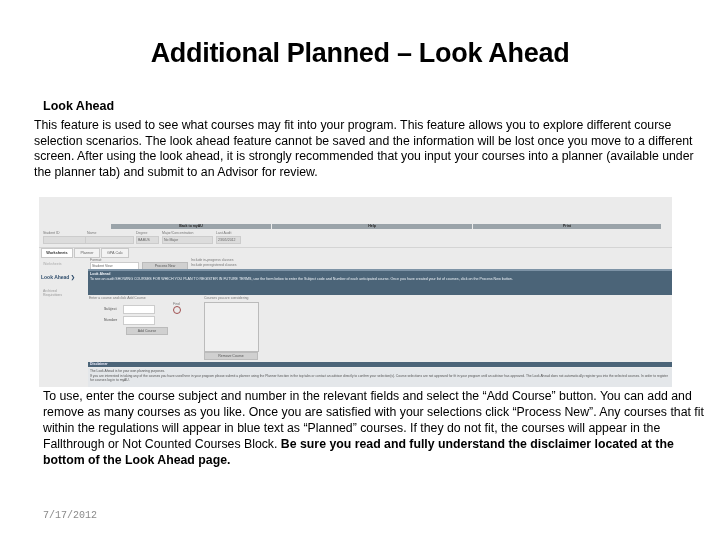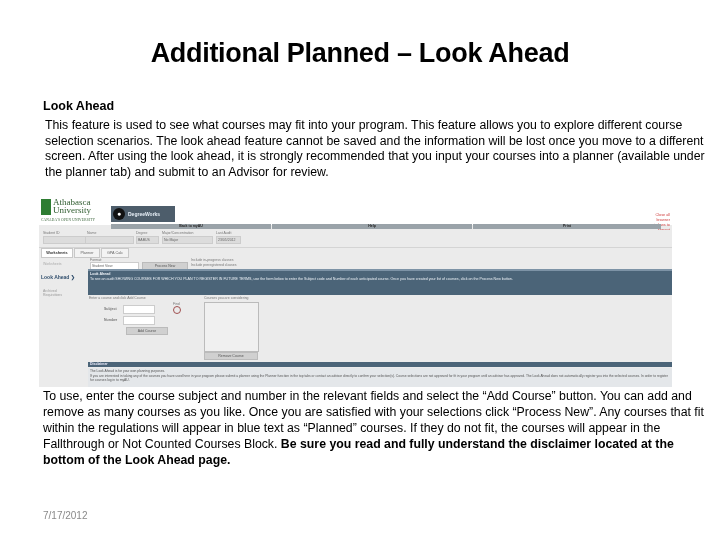--- a/index.html
+++ b/index.html
@@ -1,24 +1,24 @@
 <!DOCTYPE html>
 <html><head>
   <meta charset="utf-8">
   <style>
     html, body { margin:0; padding:0; }
     body { width:720px; height:540px; background:#ffffff; position:relative; overflow:hidden;
       font-family: "Liberation Sans", sans-serif; color:#000; }
     .title { position:absolute; left:0; top:38px; width:720px; text-align:center;
       font-size:27px; font-weight:bold; letter-spacing:-0.3px; }
     .subhead { position:absolute; left:43px; top:99px; font-size:12.5px; font-weight:bold; }
-    .para1 { position:absolute; left:45px; top:118px; width:665px; font-size:12.3px; line-height:15.7px; }
+    .para1 { position:absolute; left:34px; top:118px; width:665px; font-size:12.3px; line-height:15.7px; }
     .para2 { position:absolute; left:43px; top:388px; width:670px; font-size:12.3px; line-height:16px; }
     .para2 b { font-weight:bold; }
-    .footer-date { position:absolute; left:43px; top:510px; font-size:10px; color:#8a8a8a; }
+    .footer-date { position:absolute; left:43px; top:510px; font-size:10px; color:#8a8a8a;font-family:Liberation Mono, monospace; }
 
     
     .shot { position:absolute; left:39px; top:197px; width:633px; height:190px; background:#ebebeb;
       font-size:4px; color:#555; overflow:hidden; }
     .shot-topbar { position:absolute; left:0; top:0; width:633px; height:28px; background:#ffffff; }
     .logo-box { position:absolute; left:2px; top:2px; width:10px; height:16px; background:#2e7d32; }
     .logo-text { position:absolute; left:14px; top:1px; font-family:"Liberation Serif", serif; font-size:9px; line-height:8px; color:#2e5b2e; }
     .logo-sub { position:absolute; left:2px; top:21px; font-family:"Liberation Serif", serif; font-size:3.5px; color:#2e5b2e; letter-spacing:0.2px; }
     .dw { position:absolute; left:72px; top:9px; width:64px; height:16px; background:#4d5d6b; }
     .dw-cap { position:absolute; left:2px; top:2px; width:12px; height:12px; border-radius:50%; background:#111; color:#fff; font-size:7px; text-align:center; line-height:12px; }
@@ -45,33 +45,20 @@
     .disc-body { position:absolute; left:49px; top:171px; width:584px; height:19px; background:#e4e7ea; font-size:3.3px; line-height:4px; color:#555; padding:1px 2px; box-sizing:border-box; }
   </style>
 </head>
 <body>
 
 <div class="title">Additional Planned – Look Ahead</div>
 <div class="subhead">Look Ahead</div>
 <div class="para1">This feature is used to see what courses may fit into your program.   This feature allows you to explore different course selection scenarios. The look ahead feature cannot be saved and the information will be lost once you move to a different screen.   After using the look ahead, it is strongly recommended that you input your courses into a planner (available under the planner tab) and submit to an Advisor for review.</div>
 
 <div class="shot">
-  <div class="shot-topbar">
-    <div class="logo-box"></div>
-    <div class="logo-text">
-      <div>Athabasca</div>
-      <div>University</div>
-    </div>
-    <div class="logo-sub">CANADA'S OPEN UNIVERSITY</div>
-    <div class="dw">
-      <div class="dw-cap">●</div>
-      <div class="dw-text">DegreeWorks</div>
-    </div>
-    <div class="signout" style="width:24px;">Close all browser windows to signout</div>
-  </div>
 
   <div class="navbar" style="left:72px;width:160px;">Back to myAU</div>
   <div class="navbar" style="left:233px;width:200px;">Help</div>
   <div class="navbar" style="left:434px;width:188px;">Print</div>
 
   <div class="infobar">
     <div class="field-lbl" style="left:4px;top:1px;">Student ID</div>
     <div class="field-box" style="left:4px;top:6px;width:40px;"></div>
     <div class="field-lbl" style="left:48px;top:1px;">Name</div>
     <div class="field-box" style="left:46px;top:6px;width:46px;"></div>

